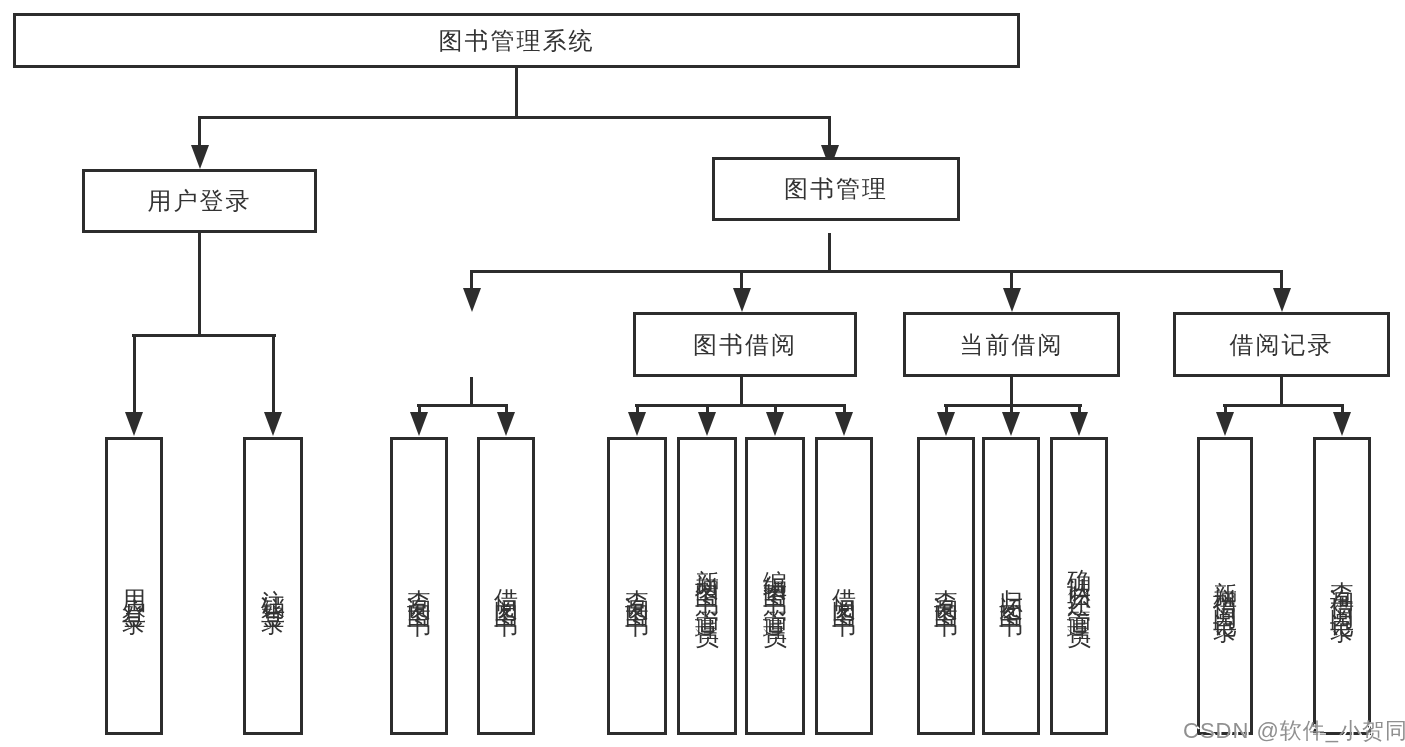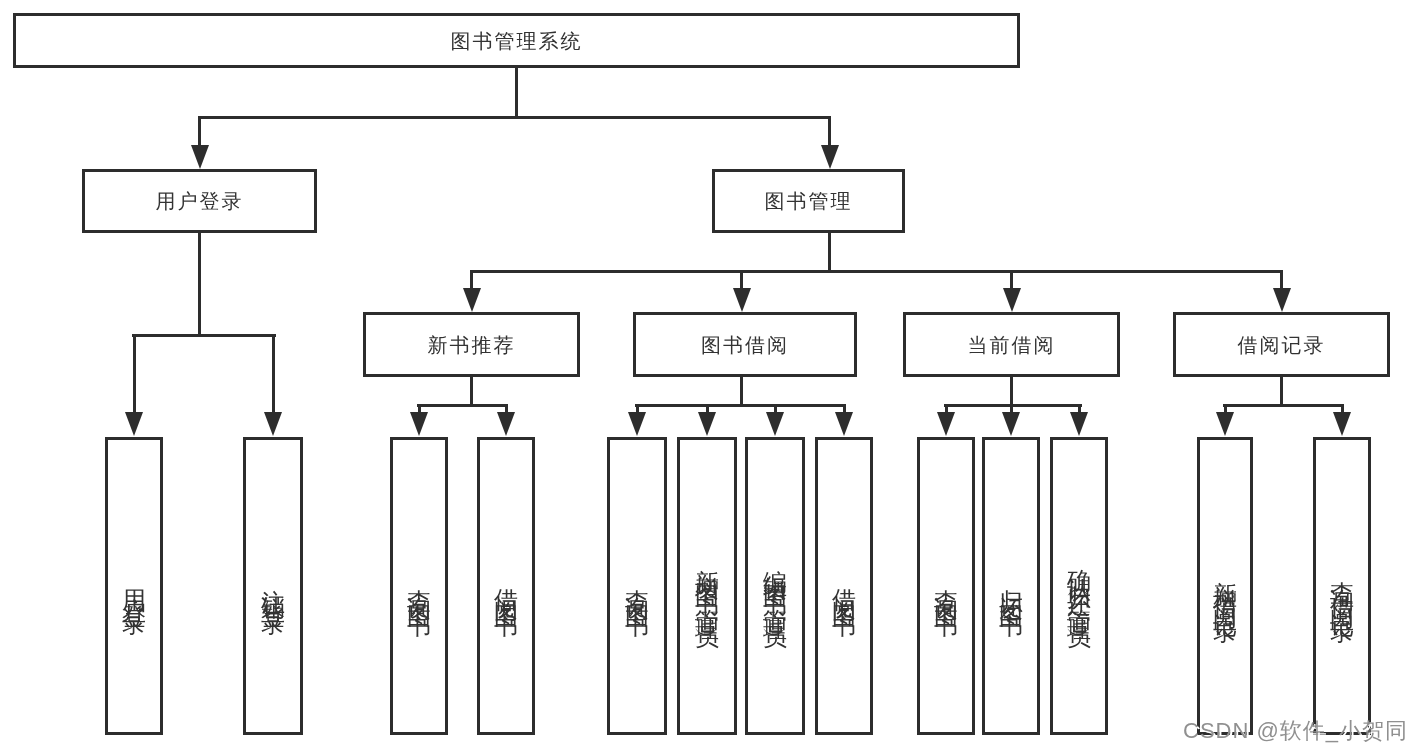--- a/index.html
+++ b/index.html
@@ -12,21 +12,21 @@
   }
   .hbox,.vbox{
     position:absolute;
     background:#ffffff;
     border:3px solid #2d2d2d;
     box-sizing:border-box;
     display:flex;align-items:center;justify-content:center;
     z-index:2;
   }
   .lbl{
-    font-size:20px;letter-spacing:2px;color:#333333;
+    font-size:24px;letter-spacing:2px;color:#333333;
     white-space:nowrap;line-height:1;
   }
   .vlbl{
     writing-mode:vertical-rl;
     text-orientation:mixed;
     font-size:24px;letter-spacing:8px;color:#333333;
     line-height:1;white-space:nowrap;
   }
   .cline{position:absolute;background:#2d2d2d;z-index:1;}
   .arrowhead{
@@ -48,27 +48,24 @@
 
 <div id="stage">
 
   <div class="hbox" style="left:13px;top:13px;width:1007px;height:55px">
     <span class="lbl">图书管理系统</span>
   </div>
 
   <div class="hbox" style="left:82px;top:169px;width:235px;height:64px">
     <span class="lbl">用户登录</span>
   </div>
-  <div class="hbox" style="left:712px;top:169px;width:193px;height:64px">
+  <div class="hbox" style="left:712px;top:157px;width:248px;height:64px">
     <span class="lbl">图书管理</span>
   </div>
 
-  <div class="hbox" style="left:363px;top:312px;width:217px;height:65px">
-    <span class="lbl">新书推荐</span>
-  </div>
   <div class="hbox" style="left:633px;top:312px;width:224px;height:65px">
     <span class="lbl">图书借阅</span>
   </div>
   <div class="hbox" style="left:903px;top:312px;width:217px;height:65px">
     <span class="lbl">当前借阅</span>
   </div>
   <div class="hbox" style="left:1173px;top:312px;width:217px;height:65px">
     <span class="lbl">借阅记录</span>
   </div>
 

